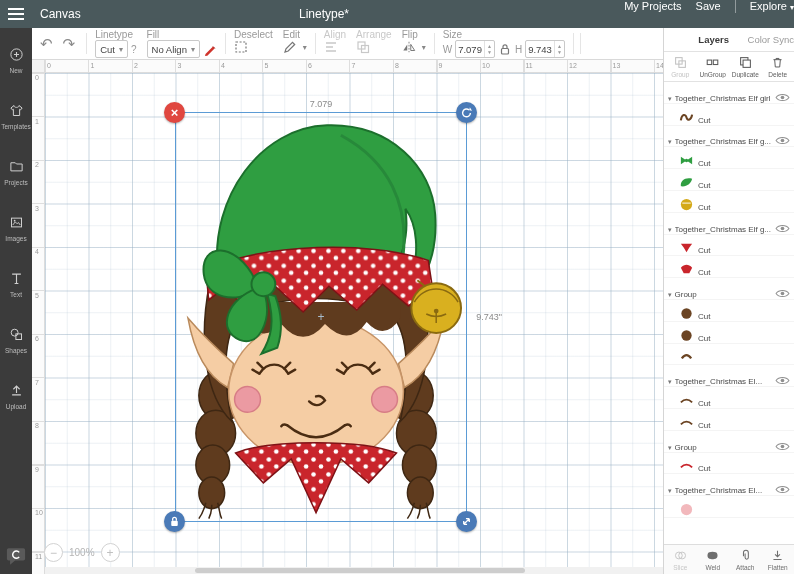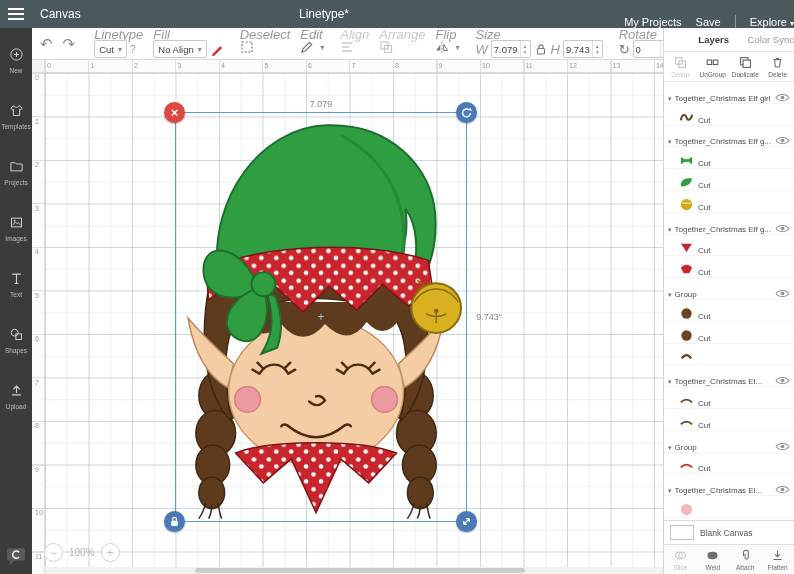--- a/index.html
+++ b/index.html
@@ -5,30 +5,30 @@
   *{box-sizing:border-box;margin:0;padding:0;font-family:"Liberation Sans","DejaVu Sans",sans-serif;}
   html,body{width:794px;height:574px;}
   body{position:relative;overflow:hidden;background:#fff;color:#444;font-size:11px;}
 
   
   .topbar{position:absolute;left:0;top:0;width:794px;height:28px;background:var(--c-header-bg,#4a595c);display:flex;align-items:center;z-index:40;}
   .hamburger{width:32px;height:28px;display:flex;flex-direction:column;justify-content:center;align-items:center;gap:3px;cursor:pointer;}
   .hamburger i{display:block;width:16px;height:2px;background:#fff;}
   .canvas-label{color:#fff;font-size:12px;margin-left:8px;}
   .doc-title{position:absolute;left:324px;transform:translateX(-50%);color:#fff;font-size:12px;}
-  .top-menu{margin-left:auto;display:flex;align-items:flex-end;gap:14px;color:#fff;font-size:11px;height:100%;}
+  .top-menu{margin-left:auto;display:flex;align-items:flex-start;gap:14px;color:#fff;font-size:11px;height:100%;}
   .top-menu .vdiv{width:1px;height:13px;background:rgba(255,255,255,.4);}
   .menu-item{cursor:pointer;white-space:nowrap;}
   .caret{font-size:8px;margin-left:3px;}
   .make-it{height:28px;padding:0 13px;background:var(--c-make-it-green,#3bb54a);color:#fff;border:none;font-size:12px;font-weight:bold;cursor:pointer;margin-left:4px;}
 
   
   .toolbar{position:absolute;left:32px;top:28px;width:631px;height:32px;background:#fff;border-bottom:1px solid #d9d9d9;display:flex;align-items:stretch;z-index:30;overflow:hidden;}
   .tgroup{display:flex;flex-direction:column;padding:2px 5px 0;}
-  .tlabel{font-size:13px;color:#999;line-height:9px;white-space:nowrap;font-style:italic;}
+  .tlabel{font-size:10px;color:#999;line-height:9px;white-space:nowrap;}
   .tlabel.dis{color:#c8c8c8;}
   .trow{display:flex;align-items:center;gap:3px;margin-top:1px;}
   .select{border:1px solid #c9c9c9;border-radius:2px;height:18px;display:flex;align-items:center;padding:0 4px;font-size:9.5px;color:#444;gap:4px;background:#fff;cursor:pointer;white-space:nowrap;}
   .select .caret{color:#888;margin:0;}
   .numfield{border:1px solid #c9c9c9;border-radius:2px;height:18px;display:flex;align-items:center;font-size:9.5px;color:#444;background:#fff;cursor:text;}
   .numfield .xy{font-size:8px;color:#999;padding:0 2px 0 3px;}
   .numfield .val{padding:0 2px;min-width:26px;}
   .steppers{display:flex;flex-direction:column;border-left:1px solid #e2e2e2;height:100%;justify-content:center;cursor:pointer;}
   .steppers span{font-size:5px;color:#999;line-height:6px;padding:0 2px;}
   .vsep{width:1px;background:#e5e5e5;margin:5px 3px;}
@@ -236,33 +236,20 @@
       <div class="numfield">
         <span class="val">9.743</span>
         <span class="steppers">
             <span>▲</span>
             <span>▼</span>
           </span>
       </div>
     </div>
   </div>
   <div class="vsep"></div>
-  <div class="tgroup">
-    <span class="tlabel">Rotate</span>
-    <div class="trow">
-      <span class="rotglyph">↻</span>
-      <div class="numfield">
-        <span class="val">0</span>
-        <span class="steppers">
-            <span>▲</span>
-            <span>▼</span>
-          </span>
-      </div>
-    </div>
-  </div>
   <div class="vsep"></div>
 </div>
 
 <div class="sidebar">
   <div style="display:flex;flex-direction:column;align-items:center;">
       <div class="sbitem">
         <span><svg viewBox="0 0 24 24">
             <circle cx="12" cy="12" r="9" fill="none" stroke="currentColor" stroke-width="1.6"></circle>
             <path d="M12 8v8M8 12h8" stroke="currentColor" stroke-width="1.8" fill="none"></path>
           </svg></span>
@@ -620,24 +607,20 @@
             <circle cx="8" cy="6" r="2" fill="currentColor"></circle>
           </svg></span>
       </div>
       <div class="lrow thumbonly">
         <span class="lthumb"><svg viewBox="0 0 16 16">
             <circle cx="8" cy="8" r="6" fill="#f2b8bc"></circle>
           </svg></span>
         <span class="llbl"></span>
       </div>
     </div>
-  <div class="blank-row">
-    <span class="blank-swatch"></span>
-    <span class="blank-lbl">Blank Canvas</span>
-  </div>
   <div class="rbottom">
       <div class="rbitem disabled">
         <span><svg viewBox="0 0 16 16">
             <circle cx="6" cy="8" r="4.2" fill="none" stroke="currentColor" stroke-width="1.2"></circle>
             <circle cx="10" cy="8" r="4.2" fill="none" stroke="currentColor" stroke-width="1.2"></circle>
           </svg></span>
         <span>Slice</span>
       </div>
       <div class="rbitem">
         <span><svg viewBox="0 0 16 16">

